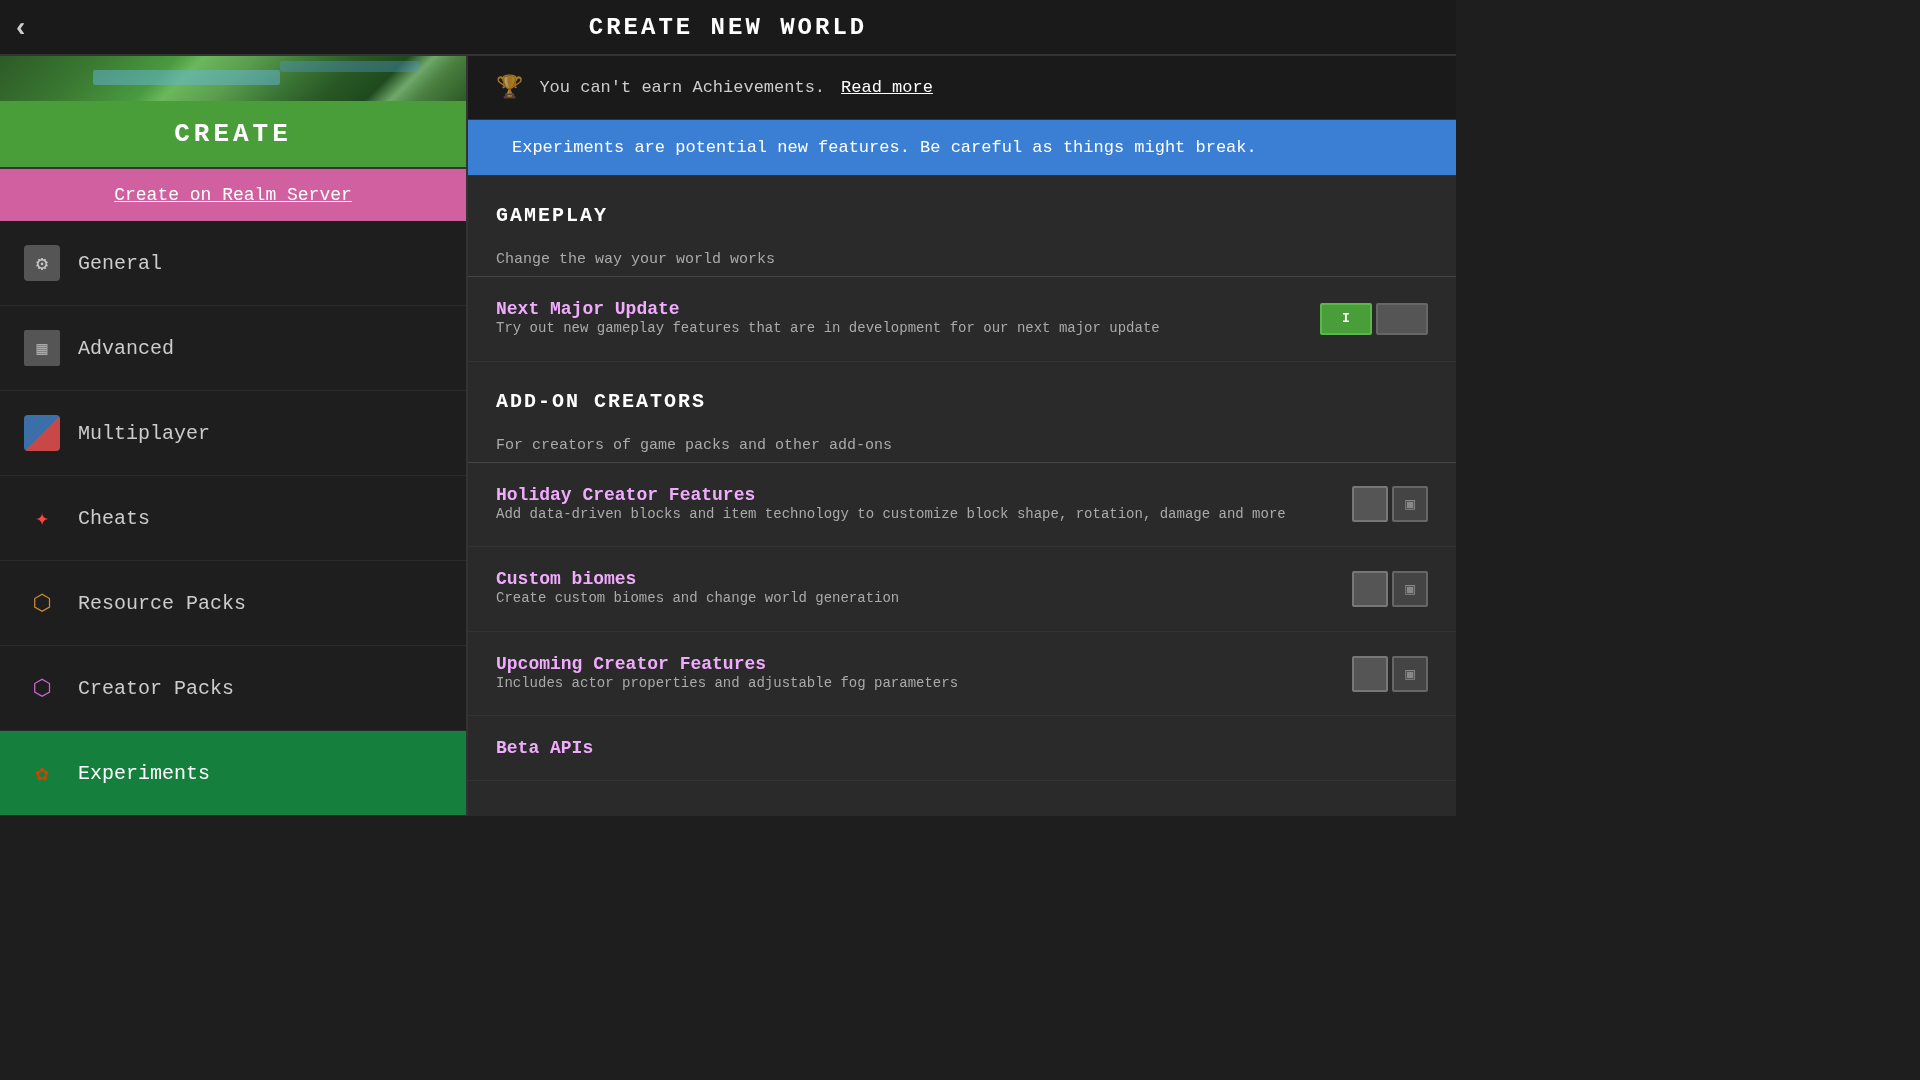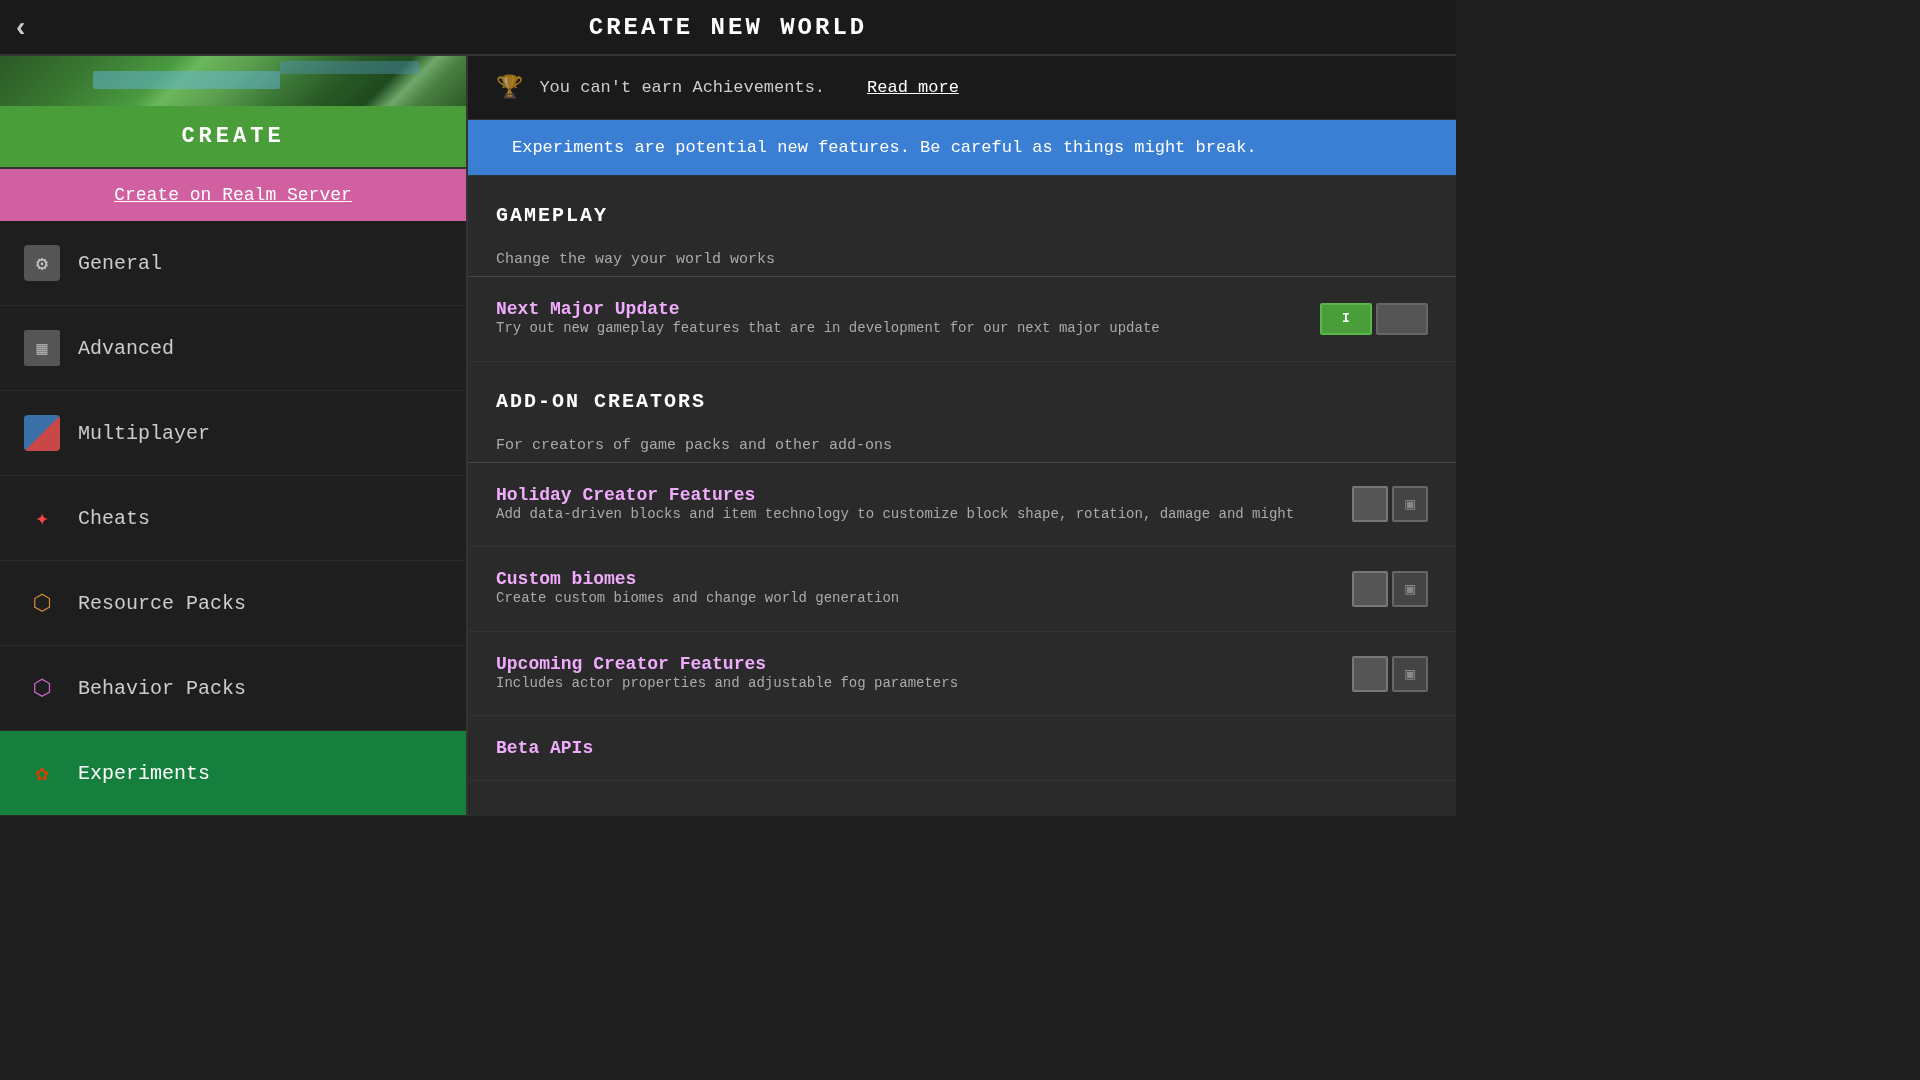--- a/index.html
+++ b/index.html
@@ -85,21 +85,21 @@
       background: rgba(80, 150, 200, 0.4);
       border-radius: 2px;
     }
 
     .create-btn {
       margin: 0;
       background: #4a9e3a;
       color: #fff;
       border: none;
       padding: 18px;
-      font-size: 22px;
+      font-size: 26px;
       font-weight: bold;
       letter-spacing: 4px;
       text-transform: uppercase;
       cursor: pointer;
       width: 100%;
       font-family: 'Courier New', monospace;
     }
 
     .realm-btn {
       margin: 0;
@@ -174,21 +174,20 @@
       border-bottom: 1px solid #333;
     }
     .achievement-icon {
       font-size: 22px;
       opacity: 0.6;
     }
     .read-more-link {
       color: #fff;
       text-decoration: underline;
       cursor: pointer;
-      margin-left: 26px;
     }
 
     .experiments-banner {
       background: #3a7fd4;
       color: #fff;
       padding: 18px 44px;
       font-size: 17px;
       border-bottom: 1px solid #333;
     }
 
@@ -325,21 +324,21 @@
     <div class="nav-item">
       <div class="nav-icon icon-cheats"></div>
       <span>Cheats</span>
     </div>
     <div class="nav-item">
       <div class="nav-icon icon-resource"></div>
       <span>Resource Packs</span>
     </div>
     <div class="nav-item">
       <div class="nav-icon icon-behavior"></div>
-      <span>Behavior Packs</span>
+      <span>Creator Packs</span>
     </div>
     <div class="nav-item active">
       <div class="nav-icon icon-experiments"></div>
       <span>Experiments</span>
     </div>
   </div>
 
   <div class="content">
 
     <div class="achievement-banner">
@@ -371,21 +370,21 @@
 
     <div class="section-header">
       <div class="section-title">ADD-ON CREATORS</div>
       <div class="section-desc">For creators of game packs and other add-ons</div>
     </div>
     <div class="divider"></div>
 
     <div class="setting-row">
       <div class="setting-text">
         <div class="setting-title">Holiday Creator Features</div>
-        <div class="setting-desc">Add data-driven blocks and item technology to customize block shape, rotation, damage and might</div>
+        <div class="setting-desc">Add data-driven blocks and item technology to customize block shape, rotation, damage and more</div>
       </div>
       <div class="checkbox-container">
         <div class="checkbox"></div>
         <div class="checkbox-icon">▣</div>
       </div>
     </div>
 
     <div class="setting-row">
       <div class="setting-text">
         <div class="setting-title">Custom biomes</div>

